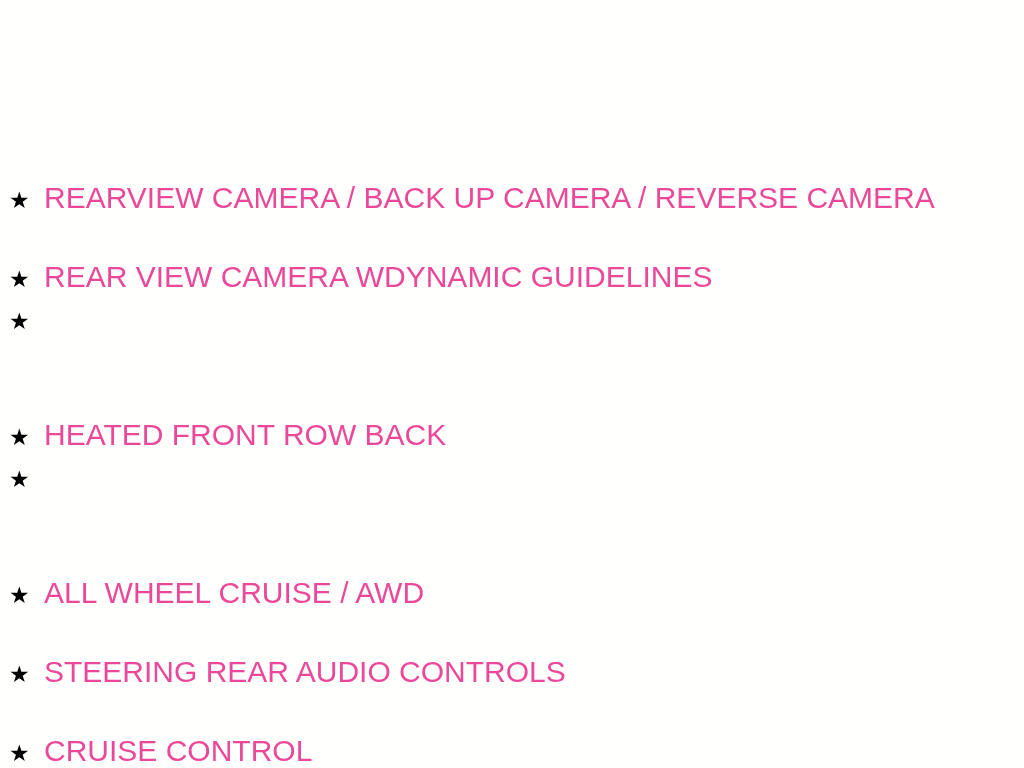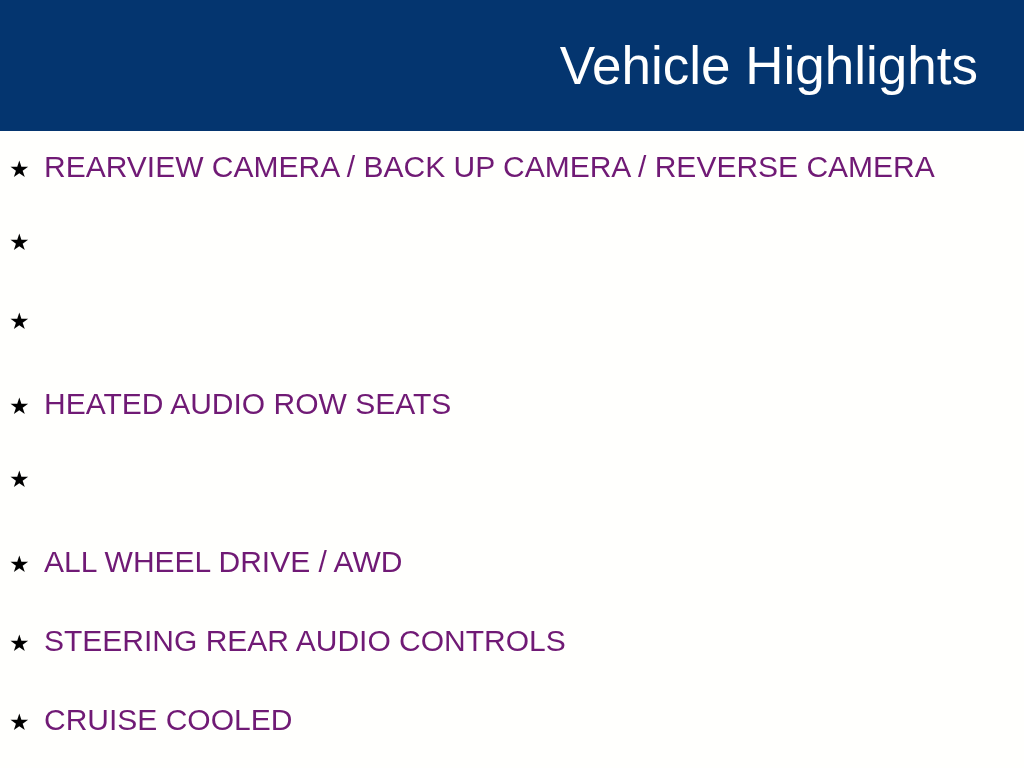--- a/index.html
+++ b/index.html
@@ -64,70 +64,69 @@
   .bullet-star {
     color: #000000;
     font-family: "DejaVu Sans", sans-serif;
     font-size: 23px;
     line-height: 1;
     width: 35px;
     flex: 0 0 35px;
     text-align: left;
   }
   .highlight-text {
-    color: #701a75;
+    color: #ec4899;
     font-family: "Liberation Sans", sans-serif;
     font-size: 30px;
     font-weight: 400;
     line-height: 1;
     white-space: nowrap;
+    margin-top: 31px;
   }
 </style>
 </head>
 <body>
 
 <div class="slide">
 
-  <div class="header-band">
-    <div class="header-title">Vehicle Highlights</div>
-  </div>
 
   <ul class="highlights-list">
 
     <li class="highlight-item">
       <span class="bullet-star">★</span>
       <span class="highlight-text">REARVIEW CAMERA / BACK UP CAMERA / REVERSE CAMERA</span>
     </li>
 
     <li class="highlight-item">
       <span class="bullet-star">★</span>
+      <span class="highlight-text">REAR VIEW CAMERA WDYNAMIC GUIDELINES</span>
     </li>
 
     <li class="highlight-item">
       <span class="bullet-star">★</span>
     </li>
 
     <li class="highlight-item">
       <span class="bullet-star">★</span>
-      <span class="highlight-text">HEATED AUDIO ROW SEATS</span>
+      <span class="highlight-text">HEATED FRONT ROW BACK</span>
     </li>
 
     <li class="highlight-item">
       <span class="bullet-star">★</span>
     </li>
 
     <li class="highlight-item">
       <span class="bullet-star">★</span>
-      <span class="highlight-text">ALL WHEEL DRIVE / AWD</span>
+      <span class="highlight-text">ALL WHEEL CRUISE / AWD</span>
     </li>
 
     <li class="highlight-item">
       <span class="bullet-star">★</span>
       <span class="highlight-text">STEERING REAR AUDIO CONTROLS</span>
     </li>
 
     <li class="highlight-item">
       <span class="bullet-star">★</span>
-      <span class="highlight-text">CRUISE COOLED</span>
+      <span class="highlight-text">CRUISE CONTROL</span>
     </li>
 
   </ul>
 </div>
 
 </body></html>

